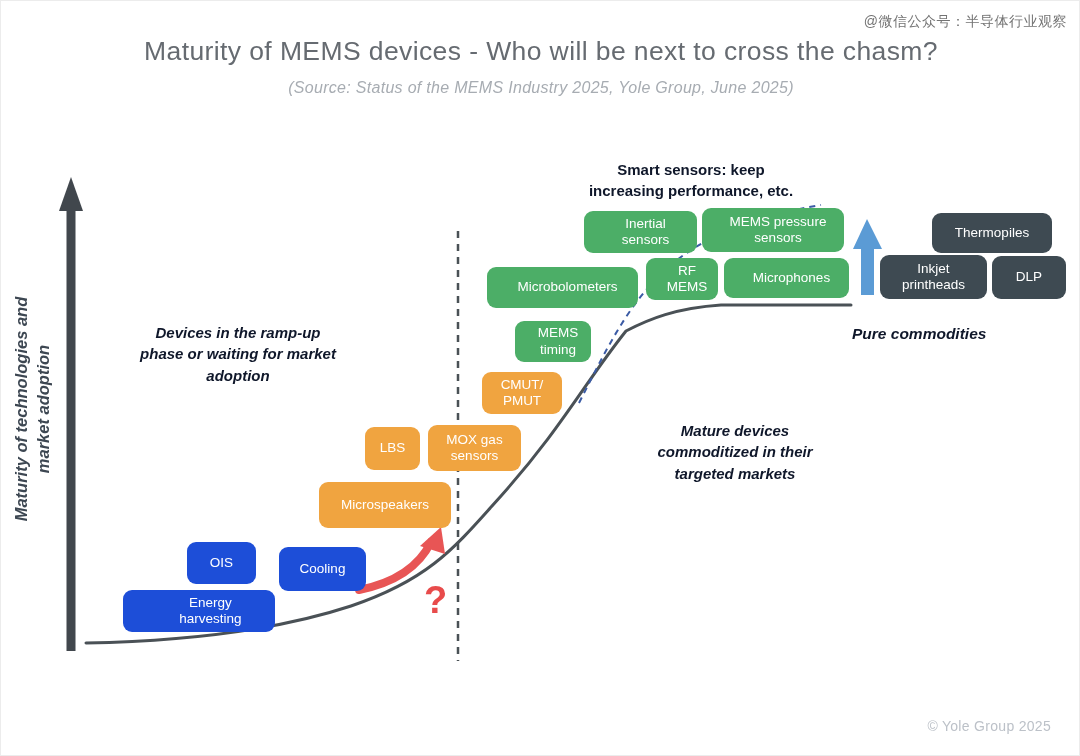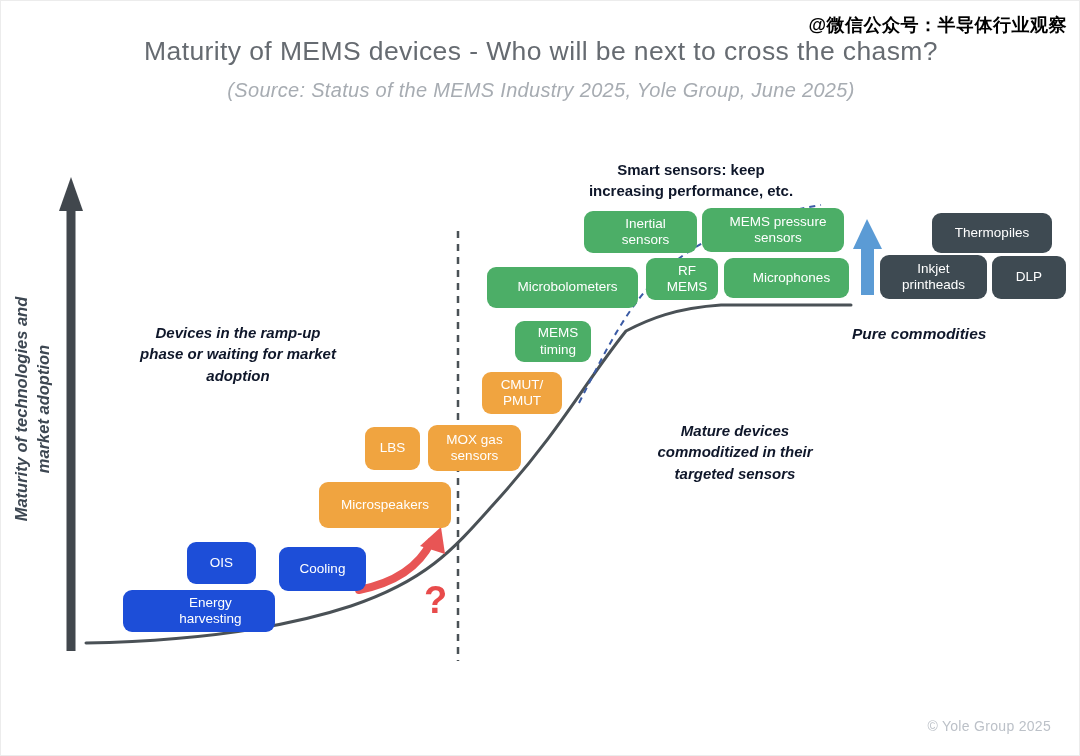--- a/index.html
+++ b/index.html
@@ -9,33 +9,33 @@
     background:#ffffff;
     border:1px solid #ececec;
     box-sizing:border-box;
     overflow:hidden;
     font-family:"Liberation Sans","DejaVu Sans",sans-serif;
   }
   .abs{position:absolute;}
   .center-x{transform:translateX(-50%);}
   #watermark{
     top:12px;right:12px;
-    font-size:18px;font-weight:700;color:#000000;
+    font-size:14px;font-weight:400;color:#737373;
     letter-spacing:0.5px;
   }
   #title{
     top:35px;left:540px;
     white-space:nowrap;
     font-size:26.5px;font-weight:500;color:#666b71;
     letter-spacing:0.4px;
   }
   #subtitle{
     top:78px;left:540px;
     white-space:nowrap;
-    font-style:italic;font-size:20px;color:#a7acb2;
+    font-style:italic;font-size:16px;color:#a7acb2;
     letter-spacing:0.3px;
   }
   #y-axis-label{
     left:31px;top:408px;
     transform:translate(-50%,-50%) rotate(-90deg);
     width:420px;
     text-align:center;
     font-weight:700;font-style:italic;
     font-size:16.5px;line-height:1.35;color:#3d4752;
     white-space:pre-line;
@@ -109,21 +109,21 @@
   <div id="y-axis-label" class="abs">Maturity of technologies and
 market adoption</div>
 
   <div id="note-smart" class="abs center-x note">Smart sensors: keep
 increasing performance, etc.</div>
   <div id="note-rampup" class="abs center-x note italic">Devices in the ramp-up
 phase or waiting for market
 adoption</div>
   <div id="note-mature" class="abs center-x note italic">Mature devices
 commoditized in their
-targeted sensors</div>
+targeted markets</div>
   <div id="note-pure" class="abs note">Pure commodities</div>
   <div id="question-mark" class="abs">?</div>
 
   <div class="box stage-emerging" style="left:122px;top:589px;width:152px;height:42px;padding-left:25px;">Energy
 harvesting</div>
   <div class="box stage-emerging" style="left:186px;top:541px;width:69px;height:42px;">OIS</div>
   <div class="box stage-emerging" style="left:278px;top:546px;width:87px;height:44px;text-align:right;">Cooling</div>
 
   <div class="box stage-rampup" style="left:318px;top:481px;width:132px;height:46px;">Microspeakers</div>
   <div class="box stage-rampup" style="left:364px;top:426px;width:55px;height:43px;text-align:right;">LBS</div>

